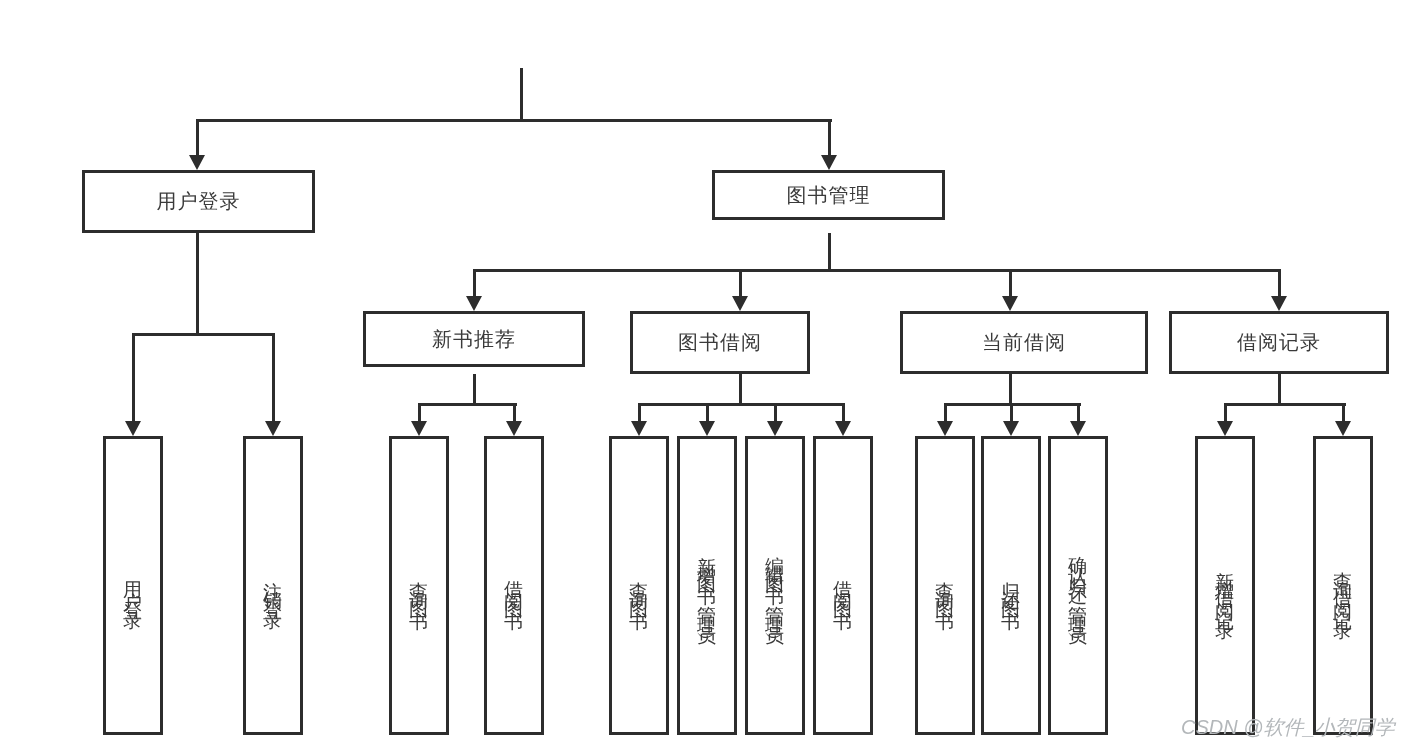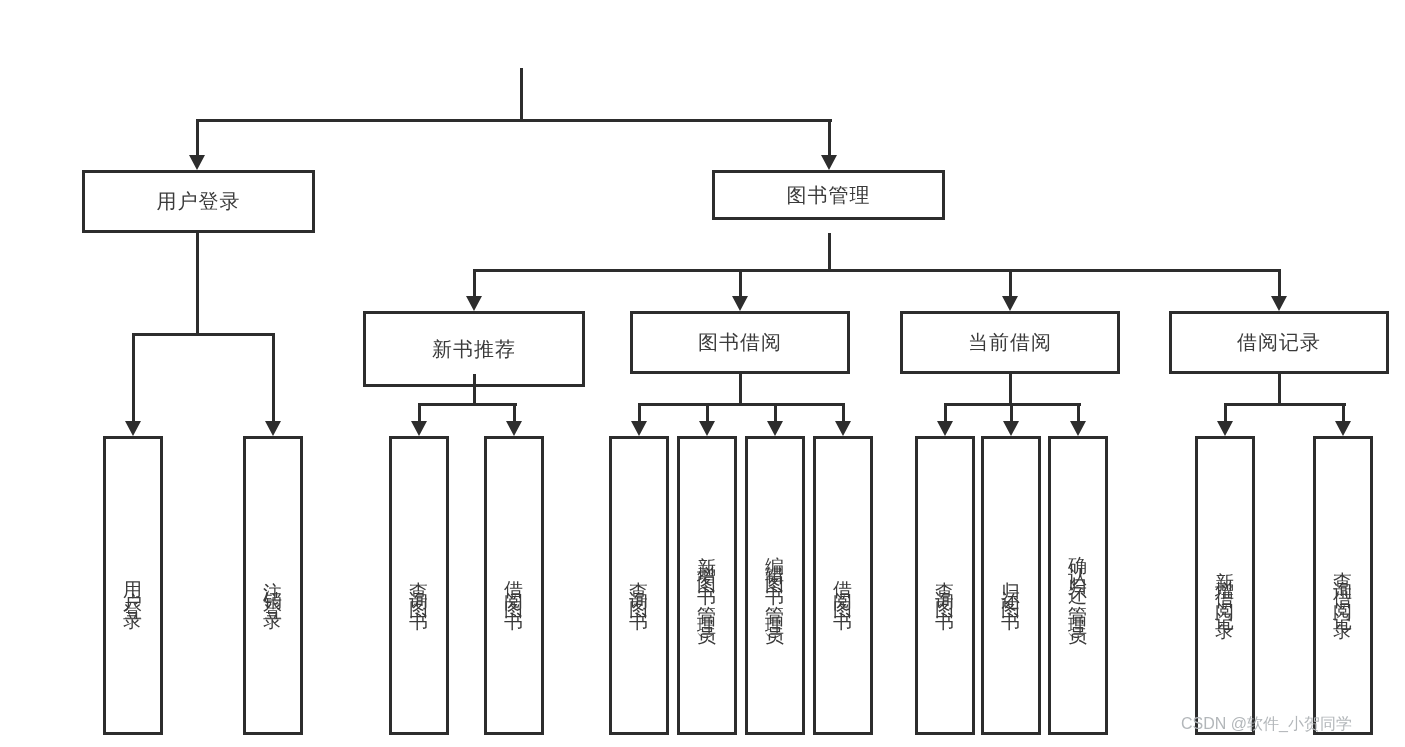--- a/index.html
+++ b/index.html
@@ -38,23 +38,24 @@
     width: 0; height: 0;
     border-left: 8px solid transparent;
     border-right: 8px solid transparent;
     border-top: 15px solid #2d2d2d;
   }
   .watermark {
     position: absolute;
     left: 1181px;
     top: 714px;
     color: #b3b7ba;
-    font-size: 16px;
+    font-size: 20px;
     z-index: 10;
     white-space: nowrap;
+    font-style: italic;
   }
 </style>
 </head>
 <body>
 
 <div class="canvas">
 
 
   <div class="ln" style="left:520px; top:68px; width:3px; height:54px;"></div>
   <div class="ln" style="left:196px; top:119px; width:636px; height:3px;"></div>
@@ -81,27 +82,27 @@
   <div class="ln" style="left:473px; top:269px; width:808px; height:3px;"></div>
   <div class="ln" style="left:473px; top:269px; width:3px; height:27px;"></div>
   <div class="arw" style="left:466px; top:296px;"></div>
   <div class="ln" style="left:739px; top:269px; width:3px; height:27px;"></div>
   <div class="arw" style="left:732px; top:296px;"></div>
   <div class="ln" style="left:1009px; top:269px; width:3px; height:27px;"></div>
   <div class="arw" style="left:1002px; top:296px;"></div>
   <div class="ln" style="left:1278px; top:269px; width:3px; height:27px;"></div>
   <div class="arw" style="left:1271px; top:296px;"></div>
 
-  <div class="box" style="left:363px; top:311px; width:222px; height:76px;">
+  <div class="box" style="left:363px; top:311px; width:222px; height:56px;">
     <span>新书推荐</span>
   </div>
-  <div class="box" style="left:630px; top:311px; width:220px; height:63px;">
+  <div class="box" style="left:630px; top:311px; width:180px; height:63px;">
     <span>图书借阅</span>
   </div>
-  <div class="box" style="left:900px; top:311px; width:220px; height:63px;">
+  <div class="box" style="left:900px; top:311px; width:248px; height:63px;">
     <span>当前借阅</span>
   </div>
   <div class="box" style="left:1169px; top:311px; width:220px; height:63px;">
     <span>借阅记录</span>
   </div>
 
   <div class="ln" style="left:473px; top:374px; width:3px; height:32px;"></div>
   <div class="ln" style="left:418px; top:403px; width:99px; height:3px;"></div>
   <div class="ln" style="left:418px; top:403px; width:3px; height:18px;"></div>
   <div class="arw" style="left:411px; top:421px;"></div>

